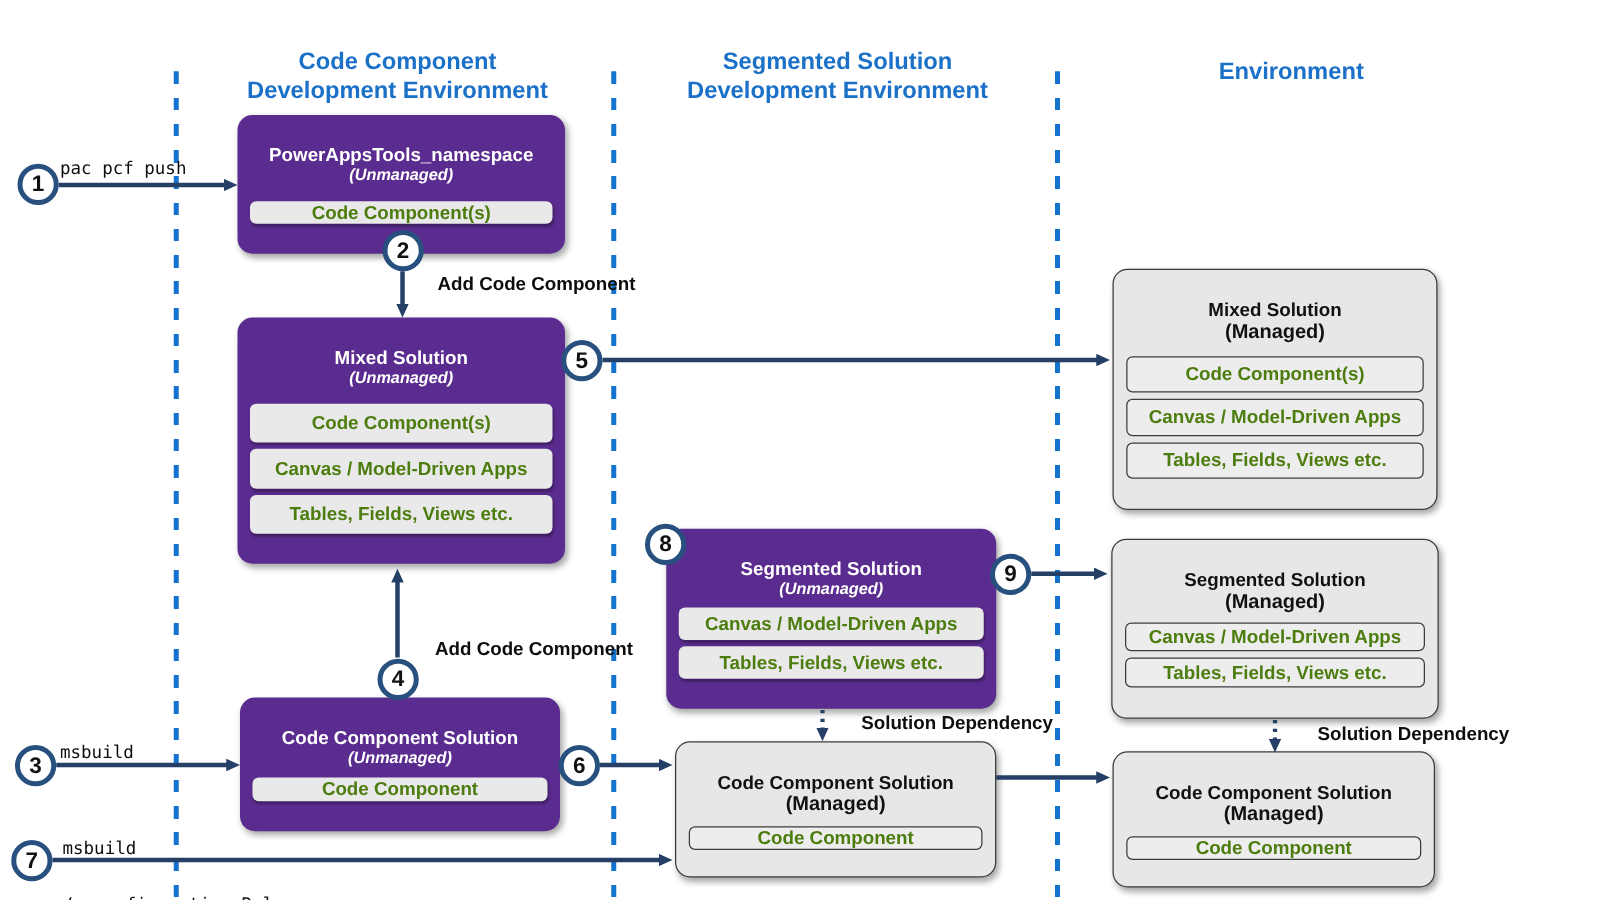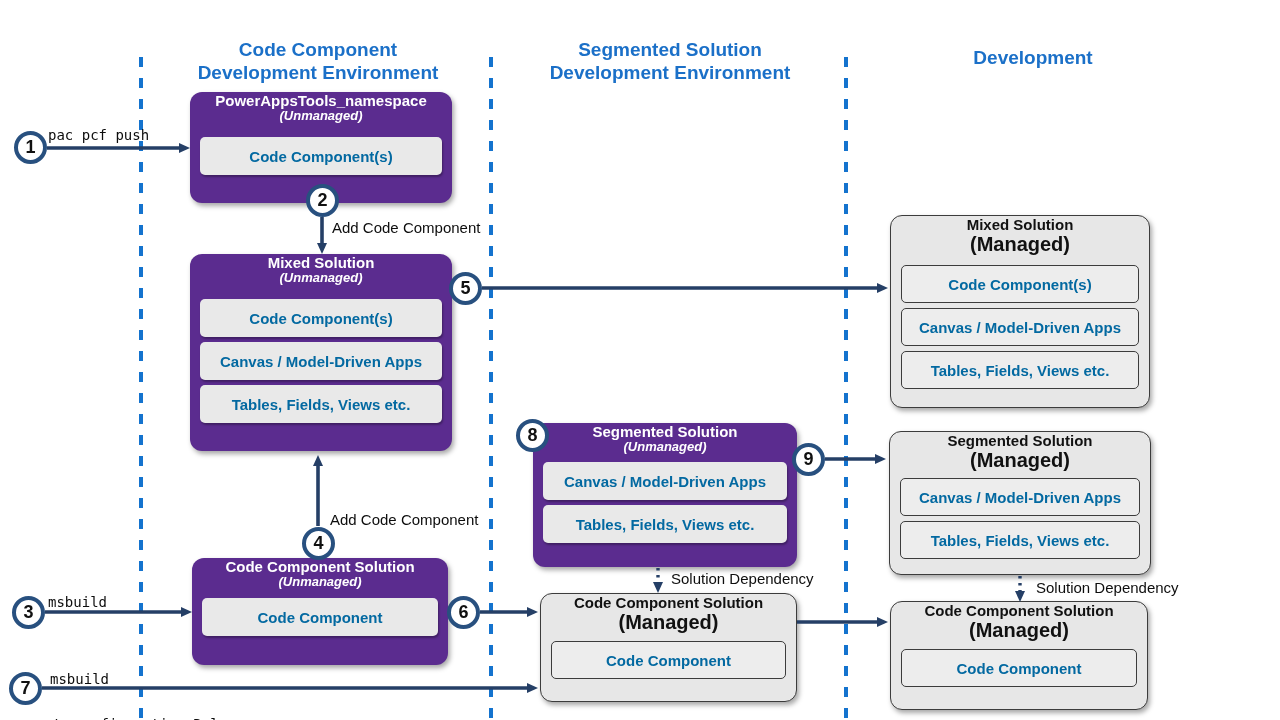--- a/index.html
+++ b/index.html
@@ -6,37 +6,37 @@
   .stage{position:relative;width:1280px;height:720px;background:#ffffff;overflow:hidden;
          font-family:"Liberation Sans", sans-serif;}
   
   .divider{position:absolute;top:57px;bottom:0;width:4px;z-index:1;
            background:repeating-linear-gradient(to bottom,#1473CE 0 10px,transparent 10px 21px);}
   
   .colhead{position:absolute;z-index:2;text-align:center;color:#1B70C8;font-weight:bold;
            font-size:19px;line-height:23px;}
   
   .box{position:absolute;z-index:2;box-sizing:border-box;border-radius:12px;
-       display:flex;flex-direction:column;padding:0 10px;
+       display:flex;flex-direction:column;padding:24px 10px;
        box-shadow:2px 3px 5px rgba(0,0,0,.35);}
   .box.purple{background:#5B2C8F;color:#fff;}
   .box.managed{background:#E7E7E7;border:1.5px solid #3C3C3C;color:#111;}
   .bhead{text-align:center;line-height:1.15;}
   .btitle{font-size:15px;font-weight:bold;}
   .purple .bsub{font-size:13px;font-weight:bold;font-style:italic;}
-  .managed .bsub{font-size:20px;font-weight:bold;}
+  .managed .bsub{font-size:16px;font-weight:bold;}
   .item{height:38px;margin-top:5px;border-radius:5px;display:flex;align-items:center;
-        justify-content:center;font-size:15px;font-weight:bold;color:#0369a1;box-sizing:border-box;}
+        justify-content:center;font-size:15px;font-weight:bold;color:#4d7c0f;box-sizing:border-box;}
   .purple .item{background:#E9E9E9;box-shadow:1px 2px 2px rgba(0,0,0,.3);}
   .managed .item{background:#EDEDED;border:1.3px solid #3C3C3C;}
   .gap{margin-top:13px;}
   
   .overlay{position:absolute;left:0;top:0;z-index:3;pointer-events:none;}
   
-  .lbl{position:absolute;z-index:4;font-size:15px;font-weight:normal;color:#0D0D0D;white-space:nowrap;}
+  .lbl{position:absolute;z-index:4;font-size:15px;font-weight:bold;color:#0D0D0D;white-space:nowrap;margin-left:18px;}
   .code{position:absolute;z-index:4;font-family:"DejaVu Sans Mono", monospace;font-size:14px;
         color:#0D0D0D;white-space:nowrap;}
   
   .step{position:absolute;z-index:5;width:25px;height:25px;border-radius:50%;background:#fff;
         border:4px solid #28507F;display:flex;align-items:center;justify-content:center;
         font-size:18px;font-weight:600;color:#111;}
 </style>
 </head>
 <body>
 
@@ -48,21 +48,21 @@
 
   <div class="colhead" style="left:168px;top:38px;width:300px">
     <div>Code Component</div>
     <div>Development Environment</div>
   </div>
   <div class="colhead" style="left:520px;top:38px;width:300px">
     <div>Segmented Solution</div>
     <div>Development Environment</div>
   </div>
   <div class="colhead" style="left:873px;top:46px;width:320px">
-    <div>Development</div>
+    <div>Environment</div>
   </div>
 
   <div class="box purple" style="left:190px;top:92px;width:262px;height:111px">
     <div class="bhead">
       <div class="btitle">PowerAppsTools_namespace</div>
       <div class="bsub">(Unmanaged)</div>
     </div>
     <div class="item gap">Code Component(s)</div>
   </div>
 

